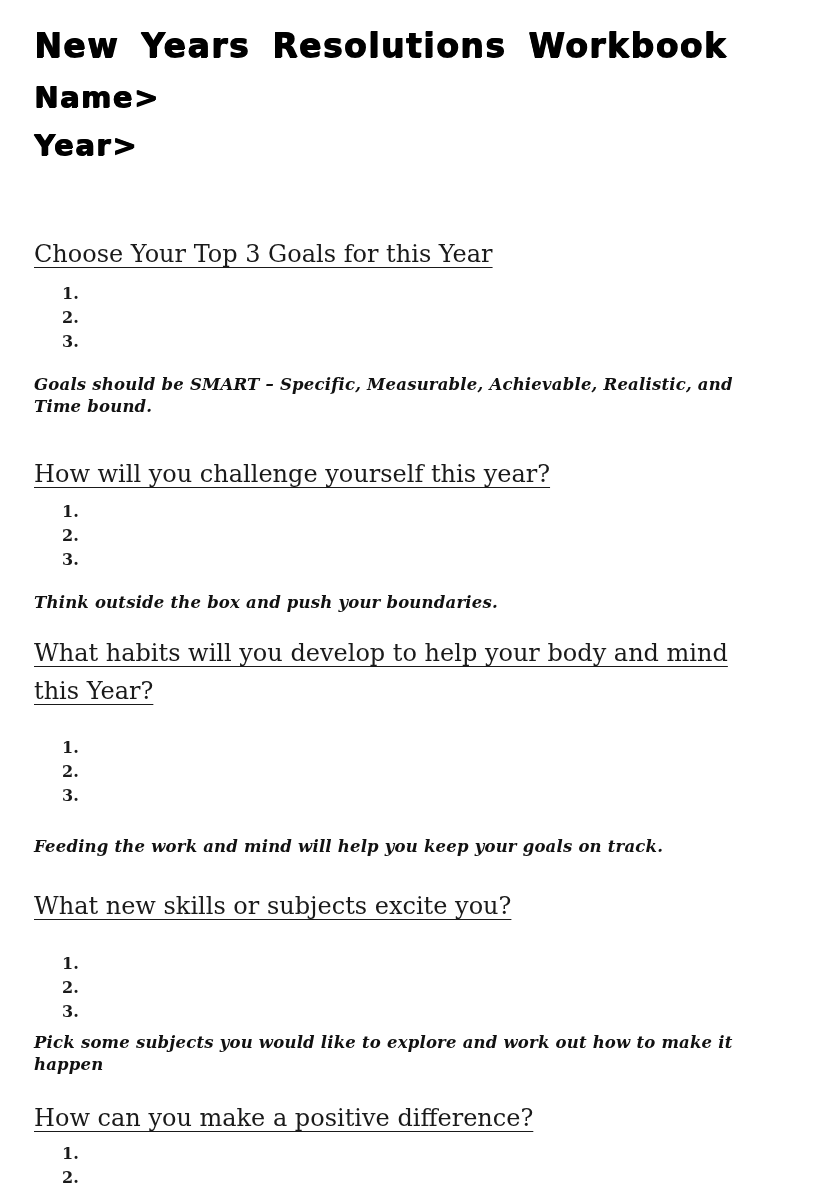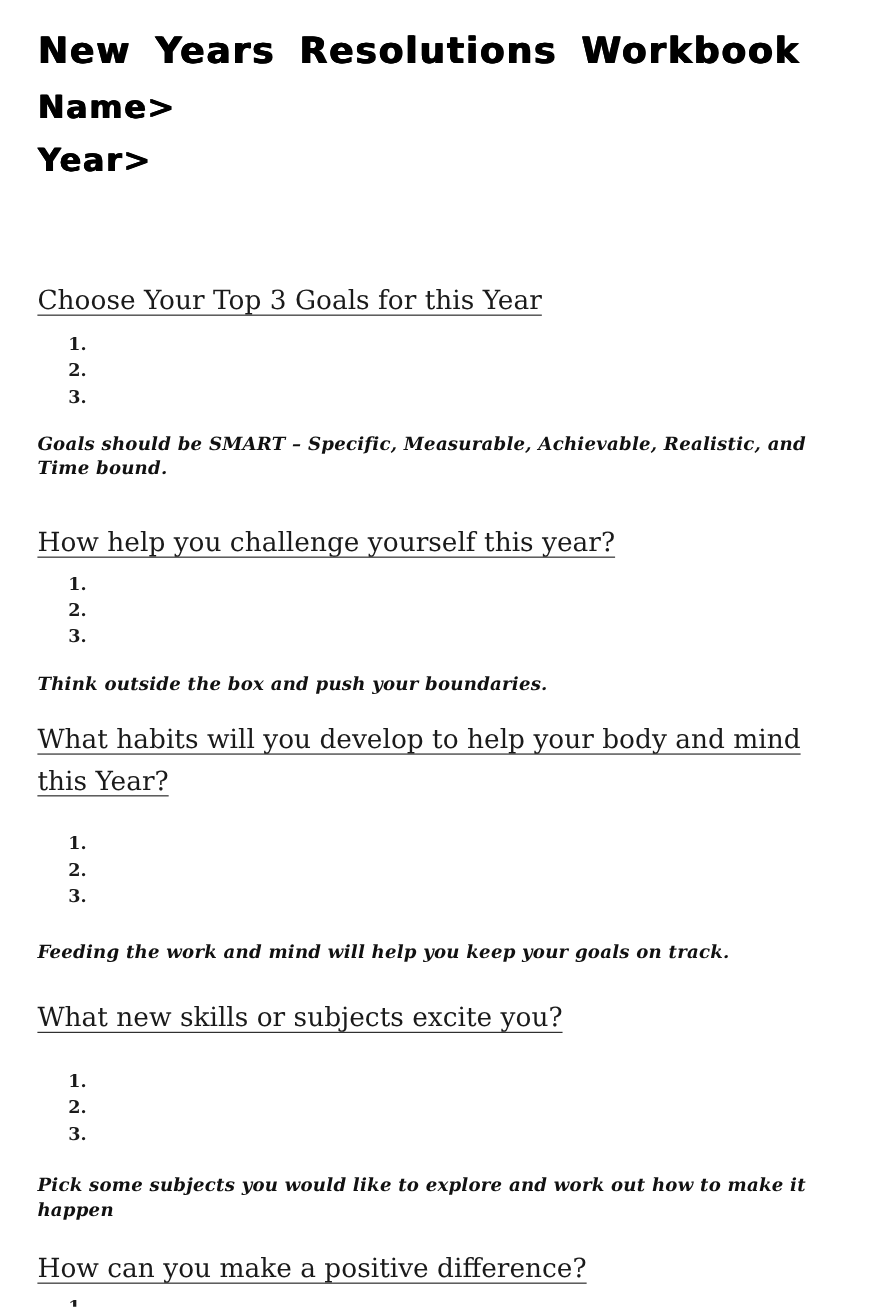--- a/index.html
+++ b/index.html
@@ -65,36 +65,36 @@
     margin: 0;
     font-family: "DejaVu Serif", "Liberation Serif", serif;
     font-style: italic;
     font-weight: 600;
     font-size: 16.5px;
     line-height: 22px;
     color: #111111;
     letter-spacing: 0.2px;
   }
   
-  .sec1 { margin-top: 95px; }
+  .sec1 { margin-top: 76px; }
   .sec1 .list { margin-top: 12px; }
   .sec1 .note { margin-top: 20px; }
 
   .sec2 { margin-top: 40px; }
   .sec2 .list { margin-top: 10px; }
   .sec2 .note { margin-top: 20px; }
 
   .sec3 { margin-top: 20px; }
   .sec3 h2 { line-height: 38px; }
   .sec3 .list { margin-top: 26px; }
   .sec3 .note { margin-top: 28px; }
 
   .sec4 { margin-top: 32px; }
   .sec4 .list { margin-top: 30px; }
-  .sec4 .note { margin-top: 24px; }
+  .sec4 .note { margin-top: 8px; }
 
   .sec5 { margin-top: 26px; }
   .sec5 .list { margin-top: 8px; }
 </style>
 </head>
 <body>
 
 <div class="page">
 
   <h1 class="title">New Years Resolutions Workbook</h1>
@@ -105,21 +105,21 @@
     <h2>Choose Your Top 3 Goals for this Year</h2>
     <div class="list">
       <div class="list-row">1.</div>
       <div class="list-row">2.</div>
       <div class="list-row">3.</div>
     </div>
     <p class="note">Goals should be SMART – Specific, Measurable, Achievable, Realistic, and Time bound.</p>
   </div>
 
   <div class="section sec2">
-    <h2>How help you challenge yourself this year?</h2>
+    <h2>How will you challenge yourself this year?</h2>
     <div class="list">
       <div class="list-row">1.</div>
       <div class="list-row">2.</div>
       <div class="list-row">3.</div>
     </div>
     <p class="note">Think outside the box and push your boundaries.</p>
   </div>
 
   <div class="section sec3">
     <h2>What habits will you develop to help your body and mind this Year?</h2>

